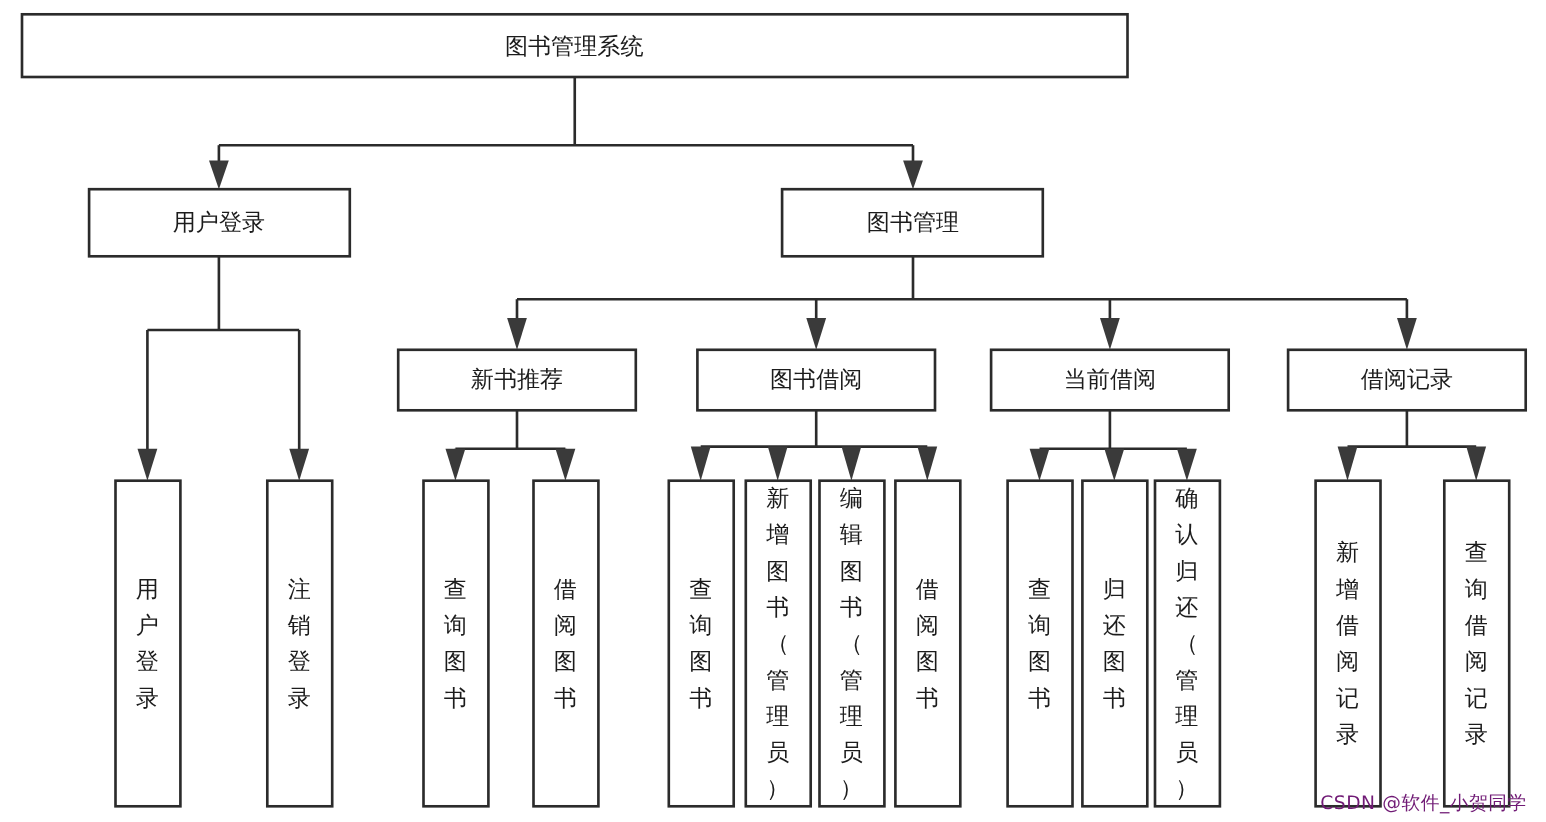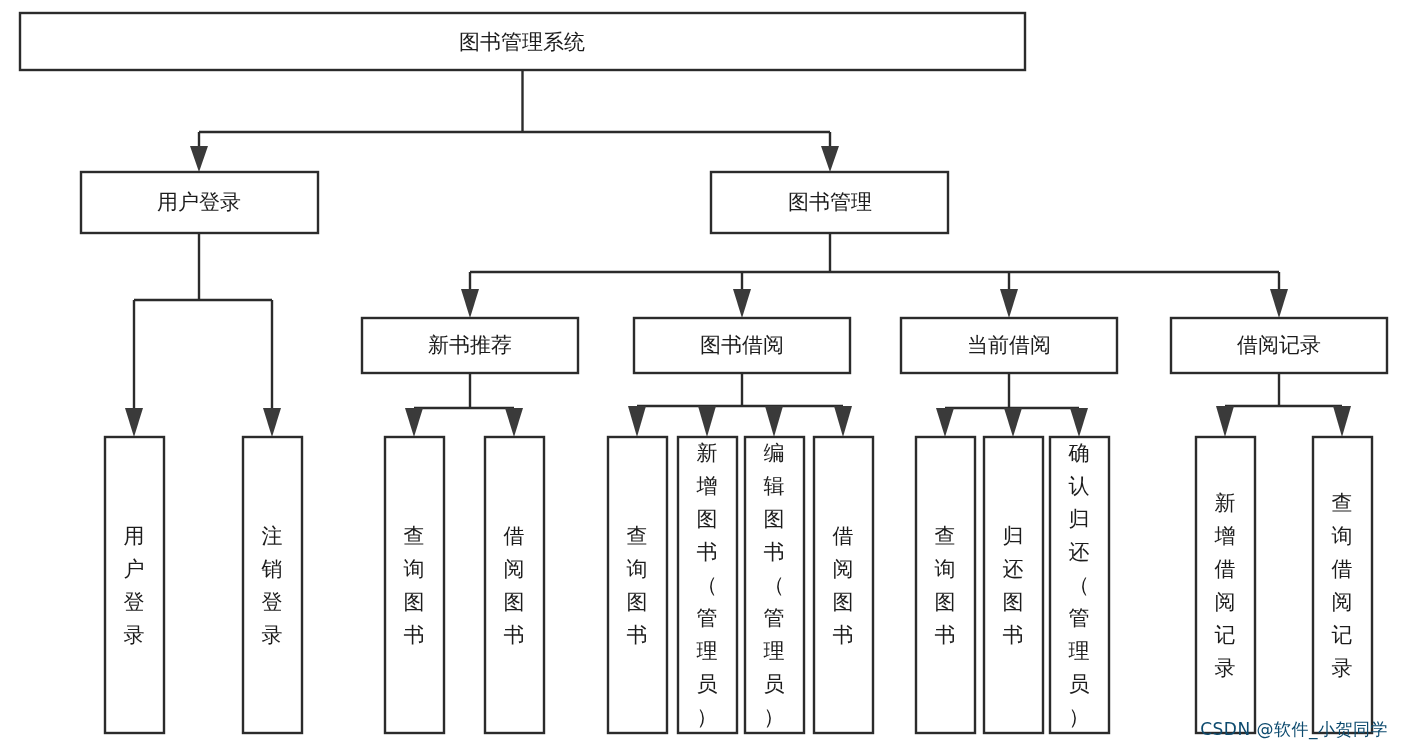--- a/index.html
+++ b/index.html
@@ -54,21 +54,21 @@
     font-size: 21px;
     fill: #1c1c1c;
     text-anchor: middle;
   }
   .watermark-text {
     position: absolute;
     right: 14px;
     bottom: 6px;
     font-family: "DejaVu Sans", "Liberation Sans", sans-serif;
     font-size: 17px;
-    color: #0c4a6e;
+    color: #701a75;
     letter-spacing: 0.5px;
     white-space: nowrap;
     pointer-events: none;
   }
 </style>
 </head>
 <body>
 
 <div id="diagram-root">
 

